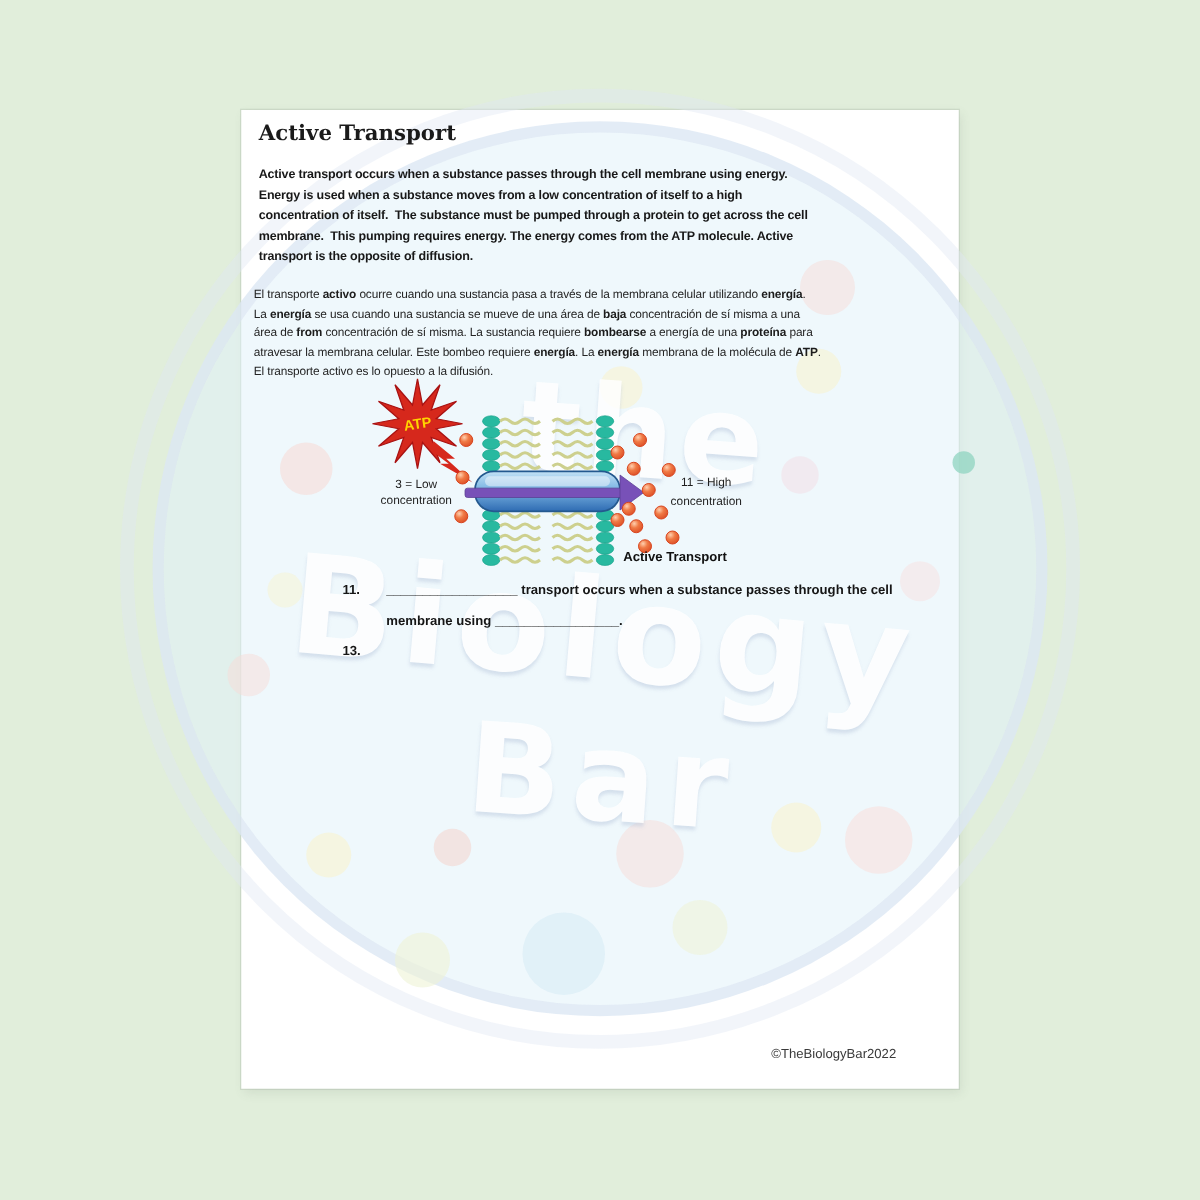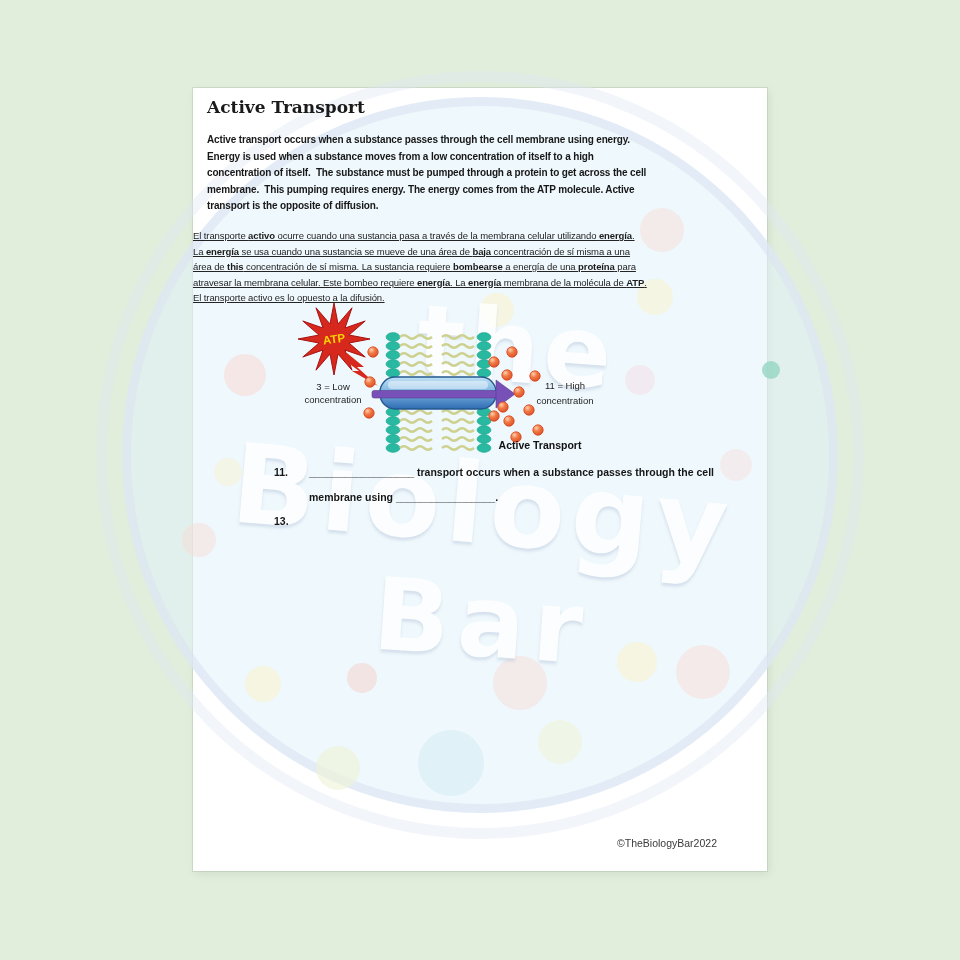--- a/index.html
+++ b/index.html
@@ -15,22 +15,22 @@
   .wm-dots{position:absolute;inset:0;z-index:2;}
   .wdot{position:absolute;border-radius:50%;}
   .wm-words{position:absolute;inset:0;z-index:3;}
   .wword{position:absolute;font-family:"DejaVu Sans",sans-serif;font-weight:bold;color:#ffffff;opacity:.85;
          line-height:1;white-space:nowrap;text-shadow:0 3px 3px rgba(183,197,218,.55);}
   .content{position:absolute;left:193px;top:88px;width:574px;height:673px;color:#111;z-index:4;}
   .title{position:absolute;left:14px;top:9px;font-family:"DejaVu Serif","Liberation Serif",serif;
          font-weight:bold;font-size:17px;color:#1a1a1a;}
   .p-en{position:absolute;left:14px;top:44px;width:552px;font-size:10px;font-weight:bold;
         line-height:16.6px;letter-spacing:-0.15px;white-space:pre-wrap;color:#181818;}
-  .p-es{position:absolute;left:0;top:140px;width:552px;font-size:9.5px;line-height:15.5px;
-        letter-spacing:-0.1px;white-space:pre-wrap;color:#242424;text-decoration:underline;}
+  .p-es{position:absolute;left:10px;top:140px;width:552px;font-size:9.5px;line-height:15.5px;
+        letter-spacing:-0.1px;white-space:pre-wrap;color:#242424;}
   .p-es b{color:#1c1c1c;}
   .diagram{position:absolute;left:97px;top:210px;width:300px;height:160px;}
   .diagram svg{overflow:visible;}
   .diagram text{font-family:"Liberation Sans",sans-serif;}
   .questions{position:absolute;left:33px;top:372px;width:525px;font-size:10.5px;font-weight:bold;
         line-height:24.5px;color:#161616;}
   .q{display:flex;}
   .qnum{width:25px;flex:none;margin-left:48px;}
   .qtext{white-space:pre-wrap;margin-left:10px;}
   .footer{position:absolute;left:424px;top:749px;font-size:10.5px;color:#3a3a3a;}
@@ -74,21 +74,21 @@
     <div class="title">Active Transport</div>
 
     <div class="p-en">Active transport occurs when a substance passes through the cell membrane using energy.
 Energy is used when a substance moves from a low concentration of itself to a high
 concentration of itself.  The substance must be pumped through a protein to get across the cell
 membrane.  This pumping requires energy. The energy comes from the ATP molecule. Active
 transport is the opposite of diffusion.</div>
 
     <div class="p-es"><span>El transporte </span><b>activo</b><span> ocurre cuando una sustancia pasa a través de la membrana celular utilizando </span><b>energía</b><span>.
 La </span><b>energía</b><span> se usa cuando una sustancia se mueve de una área de </span><b>baja</b><span> concentración de sí misma a una
-área de </span><b>this</b><span> concentración de sí misma. La sustancia requiere </span><b>bombearse</b><span> a energía de una </span><b>proteína</b><span> para
+área de </span><b>from</b><span> concentración de sí misma. La sustancia requiere </span><b>bombearse</b><span> a energía de una </span><b>proteína</b><span> para
 atravesar la membrana celular. Este bombeo requiere </span><b>energía</b><span>. La </span><b>energía</b><span> membrana de la molécula de </span><b>ATP</b><span>.
 El transporte activo es lo opuesto a la difusión.</span></div>
 
     <div class="diagram">
       <svg width="300" height="160" viewBox="0 0 300 160" xmlns="http://www.w3.org/2000/svg">
         <defs>
           <radialGradient id="molG" cx="35%" cy="30%" r="75%">
             <stop offset="0%" stop-color="#ffcfae"></stop>
             <stop offset="45%" stop-color="#f07a45"></stop>
             <stop offset="100%" stop-color="#dd4f26"></stop>

